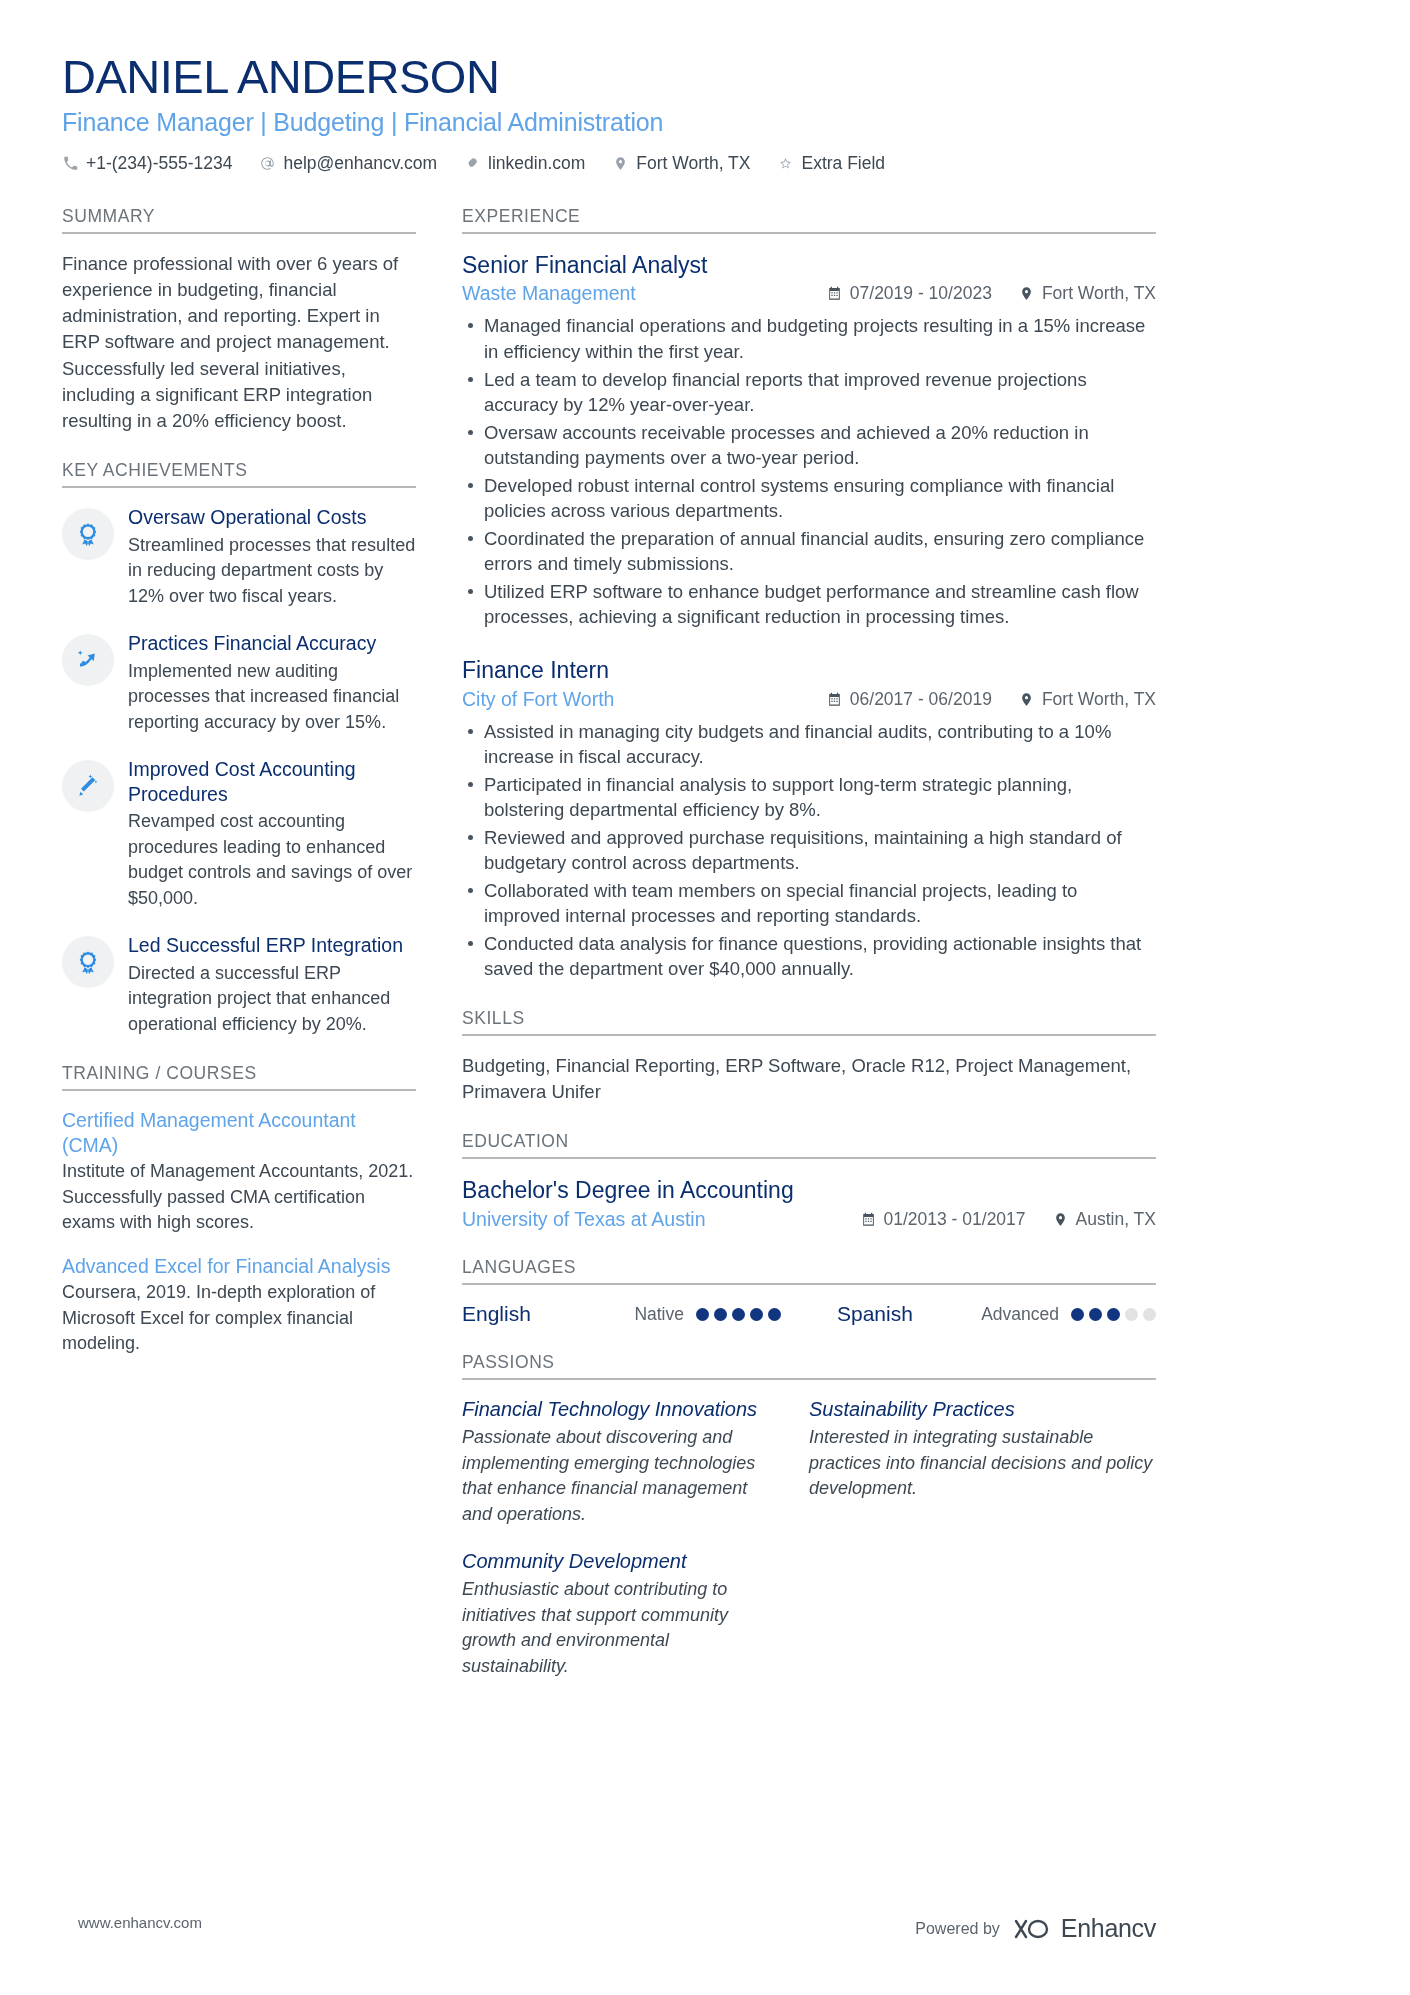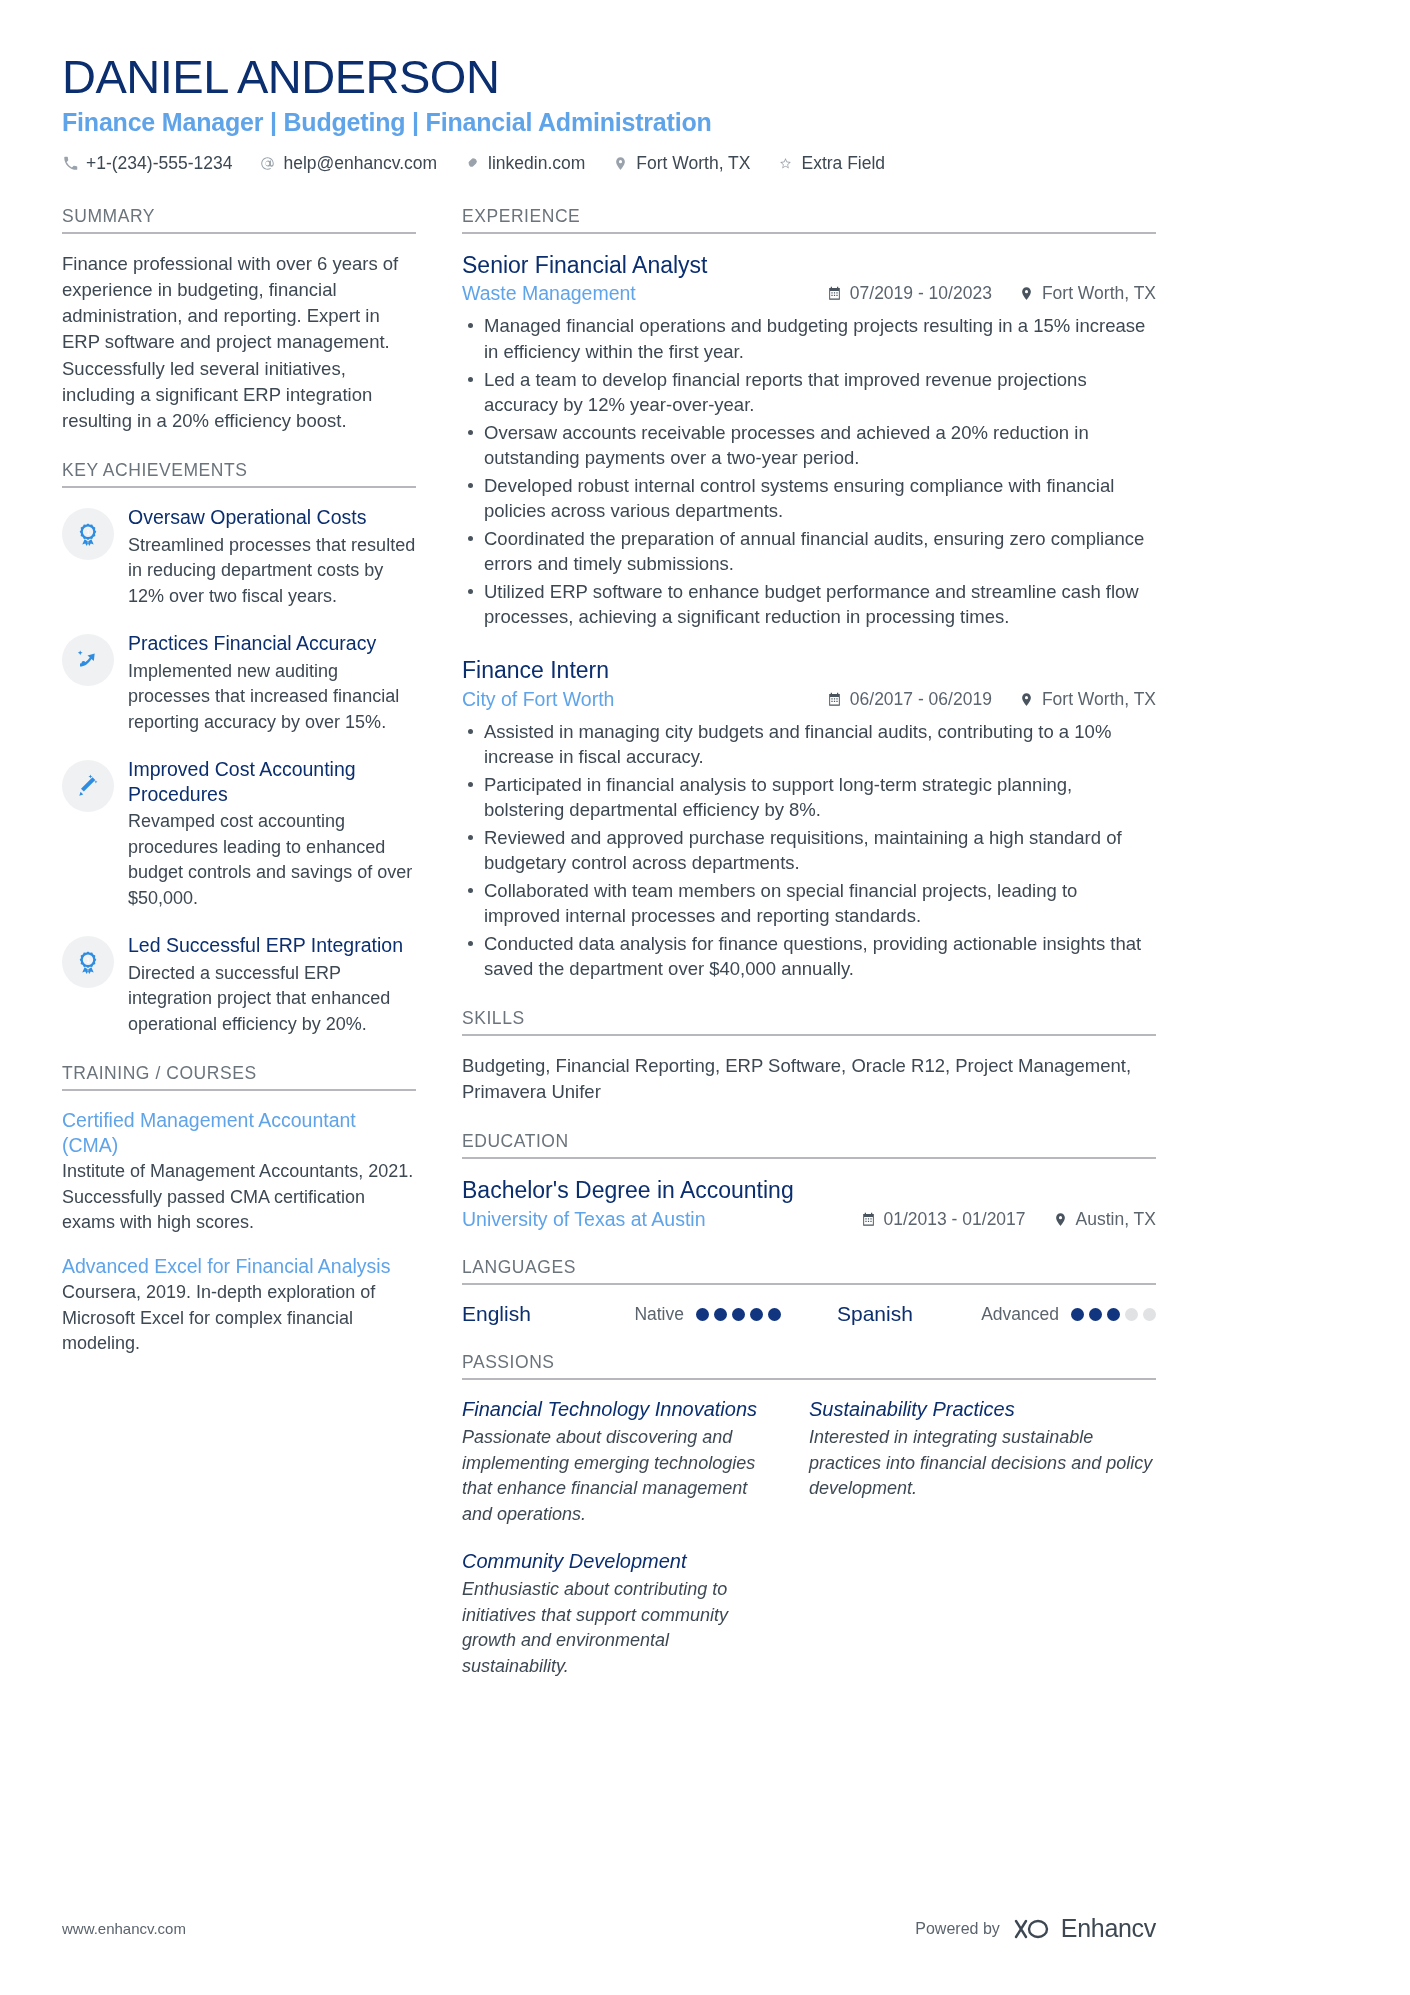--- a/index.html
+++ b/index.html
@@ -13,21 +13,21 @@
   }
   .page { width:1218px; height:1995px; padding:52px 62px 0 62px; position:relative; }
 
   
   .name {
     font-family:"Liberation Sans", sans-serif;
     font-size:47px; font-weight:400; letter-spacing:-0.5px;
     color:#0b2e6f; line-height:1.05; margin-bottom:6px;
   }
   .headline {
-    font-size:25px; font-weight:700; color:#5fa3e8;
+    font-size:25px; font-weight:400; color:#5fa3e8;
     letter-spacing:-0.2px; line-height:1.25; margin-bottom:14px;
   }
   .contact { display:flex; align-items:flex-end; flex-wrap:wrap; gap:0; font-size:17.5px; color:#3d4852; }
   .contact .citem { display:flex; align-items:center; margin-right:27px; white-space:nowrap; }
   .contact .citem:last-child { margin-right:0; }
   .cicon { display:inline-flex; width:17px; height:17px; margin-right:7px; align-items:center; justify-content:center; color:#9aa3ab; flex:0 0 auto; }
   .cicon svg { width:15px; height:15px; display:block; fill:#9aa3ab; }
 
   
   .cols { display:flex; margin-top:32px; align-items:flex-start; }
@@ -92,22 +92,22 @@
   .dot.on { background:#11357f; }
 
   
   .passions { display:flex; flex-wrap:wrap;font-style:italic; }
   .passion { width:50%; padding-right:42px; margin-bottom:22px; }
   .passion-title { font-size:20px; color:#0b2e6f; line-height:1.25; margin-bottom:3px; }
   .passion-desc { font-size:18px; line-height:1.42; color:#3d4852; }
 
   
   .footer {
-    position:absolute; left:62px; right:62px; bottom:52px;
-    display:flex; align-items:center; justify-content:space-between;
+    position:absolute; left:78px; right:62px; bottom:52px;
+    display:flex; justify-content:space-between;
   }
   .footer-url { font-size:15px; color:#5b646d; }
   .footer-right { display:flex; align-items:center; gap:12px; }
   .powered { font-size:16px; color:#5b646d; }
   .brand { display:flex; align-items:center; gap:9px; }
   .brand svg { display:block; }
   .brand-name { font-size:25px; color:#3d4852; letter-spacing:-0.3px; }
 </style>
 </head>
 <body>

